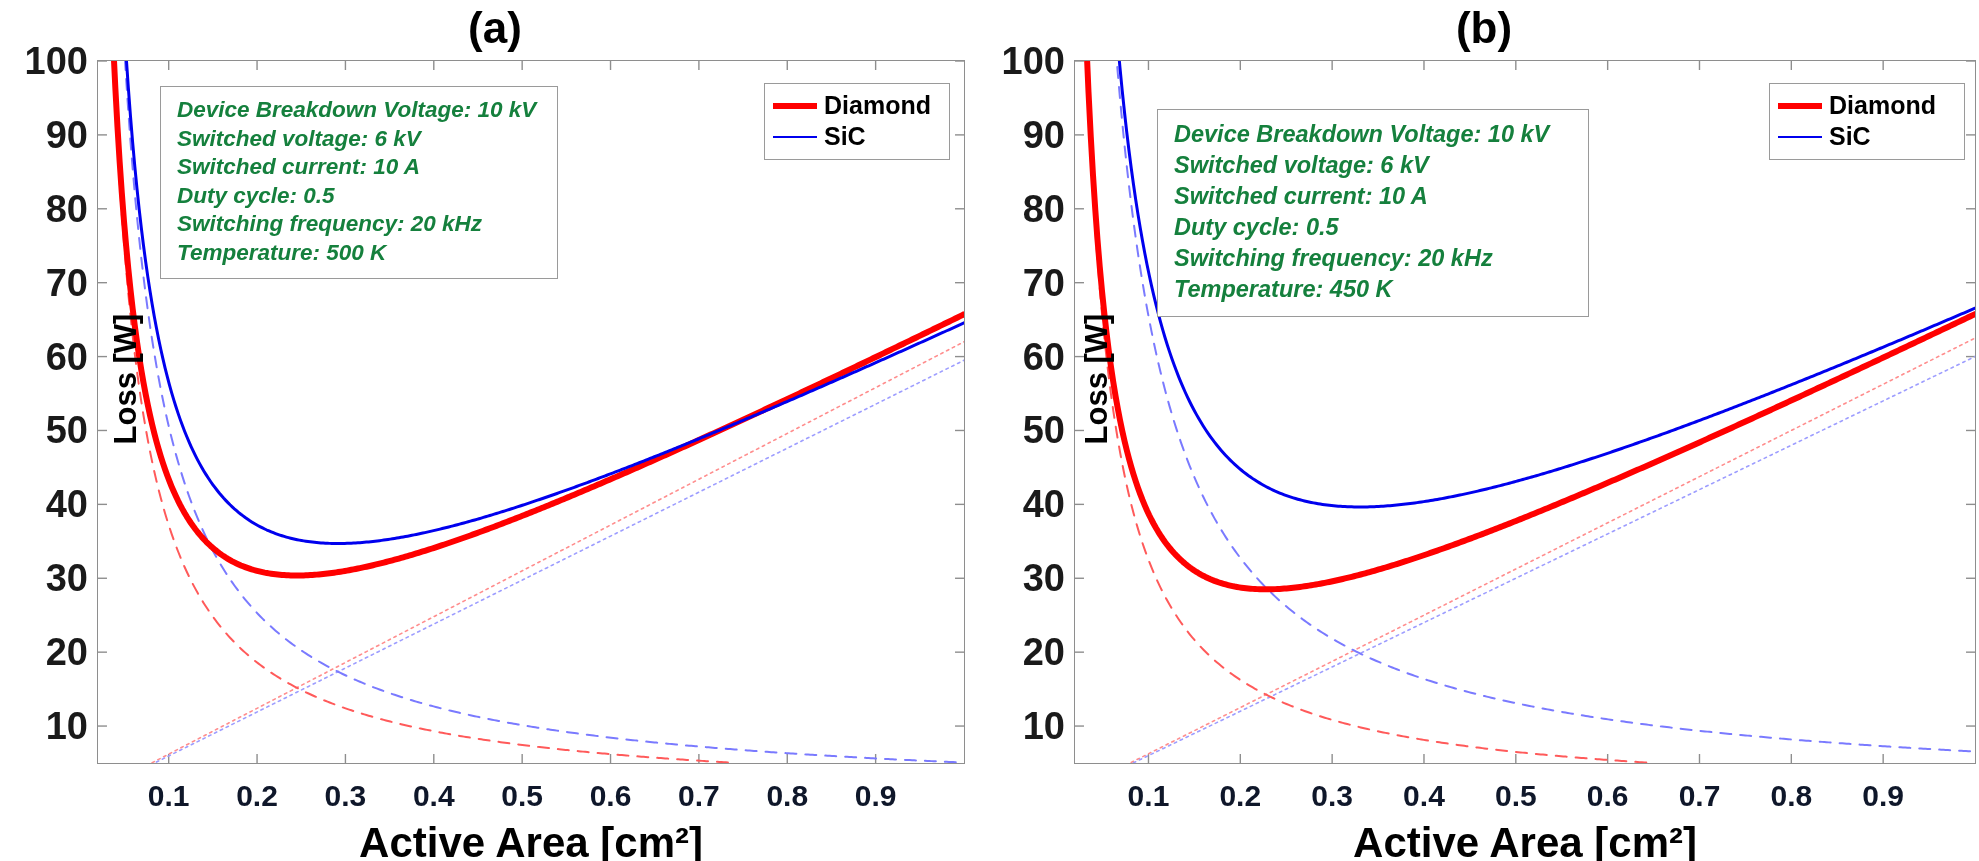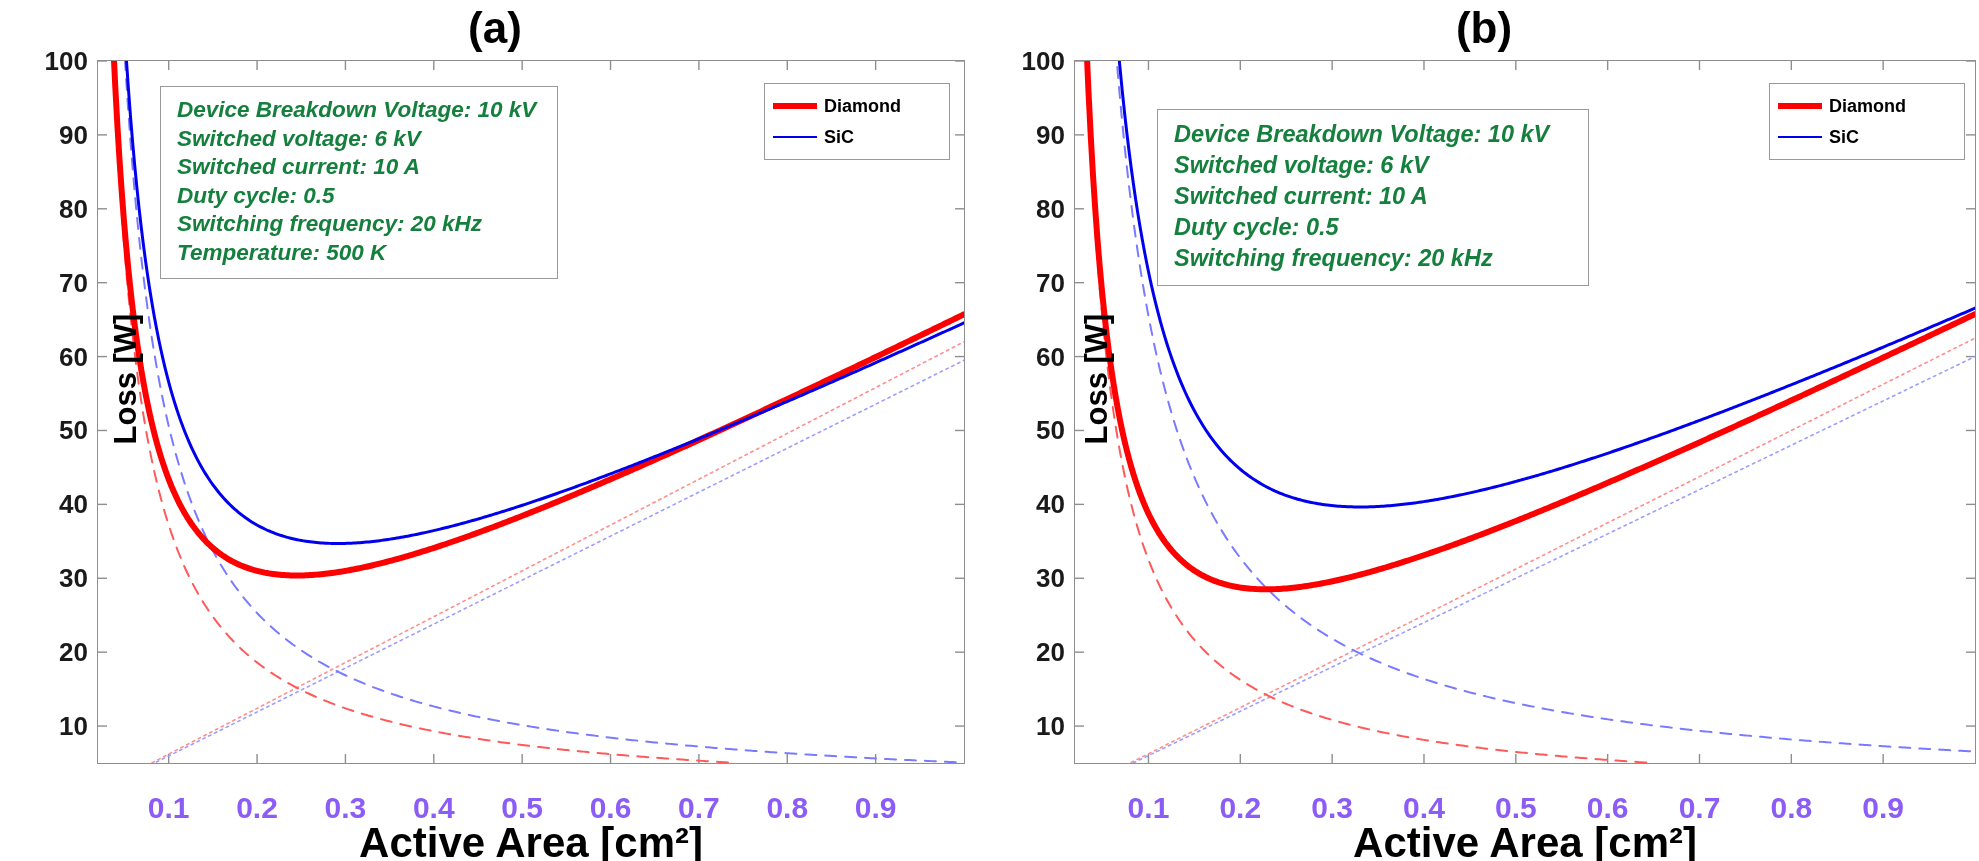--- a/index.html
+++ b/index.html
@@ -19,27 +19,27 @@
   
   .plotbox{position:absolute;border:1.5px solid #8e8e8e;box-sizing:border-box;background:#fff;}
   .panel-a .plotbox{left:97px;top:60px;width:868px;height:704px;}
   .panel-b .plotbox{left:85px;top:60px;width:902px;height:704px;}
 
   .plotsvg{position:absolute;left:0;top:0;width:100%;height:100%;display:block;}
 
   
   .ytick{
     position:absolute;right:100%;margin-right:10px;
-    font-size:26px;font-weight:bold;color:#1a1a1a;
+    font-size:38px;font-weight:bold;color:#1a1a1a;
     transform:translateY(-50%);white-space:nowrap;text-align:right;
     font-family:"Liberation Sans",sans-serif;
   }
   .xtick{
-    position:absolute;top:100%;margin-top:28px;
-    font-size:30px;font-weight:bold;color:#8b5cf6;
+    position:absolute;top:100%;margin-top:16px;
+    font-size:30px;font-weight:bold;color:#0f172a;
     transform:translateX(-50%);white-space:nowrap;
     font-family:"Liberation Sans",sans-serif;
   }
 
   .ylabel{
     position:absolute;font-size:31px;font-weight:bold;color:#000;
     transform:rotate(-90deg);transform-origin:50% 50%;white-space:nowrap;
   }
   .panel-a .ylabel{left:-52px;top:300px;width:160px;text-align:center;}
   .panel-b .ylabel{left:-58px;top:300px;width:160px;text-align:center;}
@@ -67,21 +67,21 @@
   .legend{
     position:absolute;border:1.5px solid #9a9a9a;background:#fff;
     padding:6px 10px 7px 8px;box-sizing:border-box;
   }
   .panel-a .legend{right:14px;top:22px;width:186px;}
   .panel-b .legend{right:10px;top:22px;width:196px;}
   .legrow{display:flex;align-items:center;height:31px;}
   .legswatch{width:44px;height:0;border-top-style:solid;margin-right:7px;flex:0 0 auto;}
   .sw-diamond{border-top-width:6px;border-top-color:#ff0000;}
   .sw-sic{border-top-width:2.5px;border-top-color:#0000ee;}
-  .legtext{font-size:18px;font-weight:bold;color:#000;line-height:1;}
+  .legtext{font-size:25px;font-weight:bold;color:#000;line-height:1;}
 </style>
 </head>
 <body>
 
 <div class="page">
 
   <div class="panel panel-a">
     <div class="panel-title">(a)</div>
 
     <div class="plotbox">
@@ -252,20 +252,21 @@
 
       <div class="ylabel">Loss [W]</div>
       <div class="xlabel">Active Area [cm²]</div>
 
       <div class="annobox">
         <div class="line">Device Breakdown Voltage: 10 kV</div>
         <div class="line">Switched voltage: 6 kV</div>
         <div class="line">Switched current: 10 A</div>
         <div class="line">Duty cycle: 0.5</div>
         <div class="line">Switching frequency: 20 kHz</div>
+        <div class="line">Temperature: 450 K</div>
       </div>
 
       <div class="legend">
         <div class="legrow">
           <span class="legswatch sw-diamond"></span>
           <span class="legtext">Diamond</span>
         </div>
         <div class="legrow">
           <span class="legswatch sw-sic"></span>
           <span class="legtext">SiC</span>

